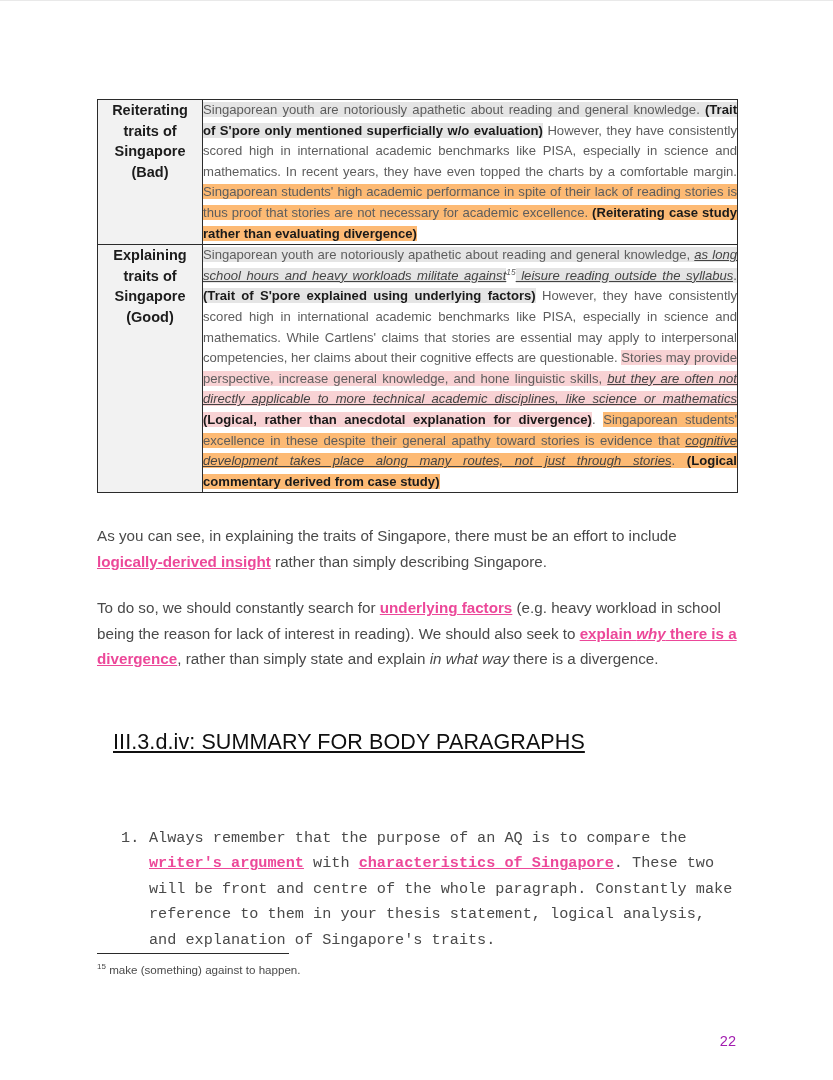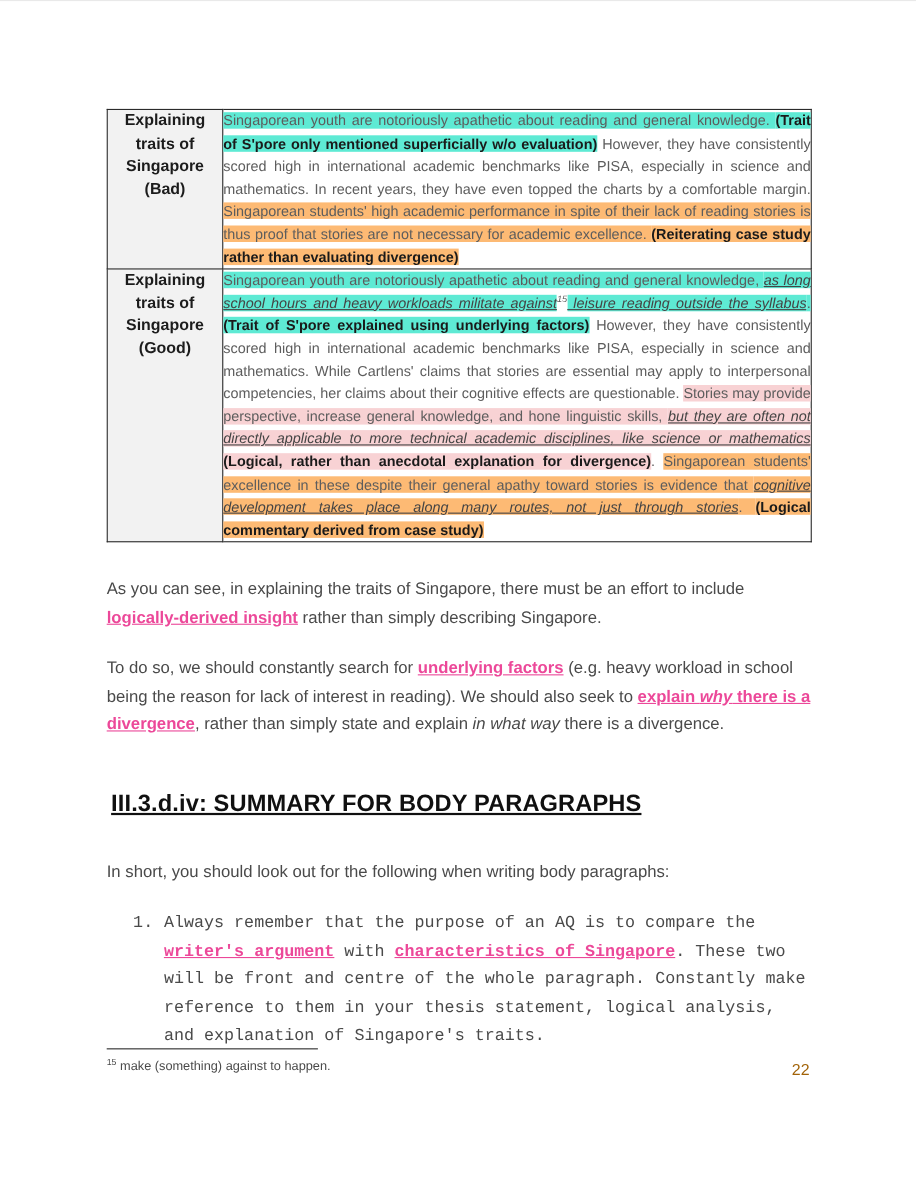--- a/index.html
+++ b/index.html
@@ -57,21 +57,21 @@
     text-align: justify;
     text-justify: inter-word;
     color: #5d5d5d;
     hyphens: none;
   }
   .body-cell p {
     margin: 0;
   }
 
   
-  .hl-blue   { background: #5eead4; }
+  .hl-blue   { background: #e5e5e5; }
   .hl-yellow { background: #fdba74; }
   .hl-pink   { background: #f8d2d4; }
 
   .cmt {
     font-weight: 700;
     color: #1a1a1a;
   }
   .und-it {
     font-style: italic;
     text-decoration: underline;
@@ -100,24 +100,24 @@
 
   b.u {
     font-weight: 700;
     text-decoration: underline;
     color: #ec4899;
   }
   i.plain { font-style: italic; margin-top: 35px; }
   b.u i { font-style: italic; }
 
   h2.section-head {
-    margin: 4px;
+    margin: 16px;
     font-size: 21.5px;
     line-height: 28px;
-    font-weight: 700;
+    font-weight: 400;
     color: #101010;
     text-decoration: underline;
     letter-spacing: 0.1px;
   }
 
   ol.summary-list {
     margin: 0;
     padding: 0 0 0 52px;
     list-style: none;
     counter-reset: sumitem;
@@ -161,37 +161,37 @@
   .footnote-text sup {
     font-size: 8px;
     vertical-align: super;
     line-height: 0;
   }
 
   
   .page-number {
     position: absolute;
     right: 97px;
-    top: 964px;
+    top: 1032px;
     font-size: 14.5px;
-    color: #a16207;
+    color: #a21caf;
     text-align: left;
   }
 </style>
 </head>
 <body>
 
 <div class="page">
 
   <div class="content">
 
     <table class="ex-table">
       <tbody>
         <tr>
-          <td class="label-cell">Explaining traits of Singapore (Bad)</td>
+          <td class="label-cell">Reiterating traits of Singapore (Bad)</td>
           <td class="body-cell">
             <p><span class="hl-blue">Singaporean youth are notoriously apathetic about reading and general knowledge. </span><span class="hl-blue cmt">(Trait of S'pore only mentioned superficially w/o evaluation)</span><span> However, they have consistently scored high in international academic benchmarks like PISA, especially in science and mathematics. In recent years, they have even topped the charts by a comfortable margin. </span><span class="hl-yellow">Singaporean students' high academic performance in spite of their lack of reading stories is thus proof that stories are not necessary for academic excellence. </span><span class="hl-yellow cmt">(Reiterating case study rather than evaluating divergence)</span></p>
           </td>
         </tr>
         <tr>
           <td class="label-cell">Explaining traits of Singapore (Good)</td>
           <td class="body-cell">
             <p><span class="hl-blue">Singaporean youth are notoriously apathetic about reading and general knowledge, </span><span class="hl-blue und-it">as long school hours and heavy workloads militate against</span><sup class="fn">15</sup><span class="hl-blue und-it"> leisure reading outside the syllabus</span><span class="hl-blue">. </span><span class="hl-blue cmt">(Trait of S'pore explained using underlying factors)</span><span> However, they have consistently scored high in international academic benchmarks like PISA, especially in science and mathematics. While Cartlens' claims that stories are essential may apply to interpersonal competencies, her claims about their cognitive effects are questionable. </span><span class="hl-pink">Stories may provide perspective, increase general knowledge, and hone linguistic skills, </span><span class="hl-pink und-it">but they are often not directly applicable to more technical academic disciplines, like science or mathematics</span><span class="hl-pink"> </span><span class="hl-pink cmt">(Logical, rather than anecdotal explanation for divergence)</span><span>. </span><span class="hl-yellow">Singaporean students' excellence in these despite their general apathy toward stories is evidence that </span><span class="hl-yellow und-it">cognitive development takes place along many routes, not just through stories</span><span class="hl-yellow">. </span><span class="hl-yellow cmt">(Logical commentary derived from case study)</span></p>
           </td>
         </tr>
@@ -205,21 +205,20 @@
     <div class="sp-para"></div>
 
     <p class="para"><span>To do so, we should constantly search for </span><b class="u">underlying factors</b><span> (e.g. heavy workload in school being the reason for lack of interest in reading). We should also seek to </span><b class="u"><span>explain </span><i>why</i><span> there is a divergence</span></b><span>, rather than simply state and explain </span><i class="plain">in what way</i><span> there is a divergence.</span></p>
 
     <div class="sp-before-head"></div>
 
     <h2 class="section-head">III.3.d.iv: SUMMARY FOR BODY PARAGRAPHS</h2>
 
     <div class="sp-after-head"></div>
 
-    <p class="para">In short, you should look out for the following when writing body paragraphs:</p>
 
     <div class="sp-before-list"></div>
 
     <ol class="summary-list">
       <li><span>Always remember that the purpose of an AQ is to compare the </span><b class="u">writer's argument</b><span> with </span><b class="u">characteristics of Singapore</b><span>. These two will be front and centre of the whole paragraph. Constantly make reference to them in your thesis statement, logical analysis, and explanation of Singapore's traits.</span></li>
     </ol>
 
   </div>
 
   <div class="footnote-area">

